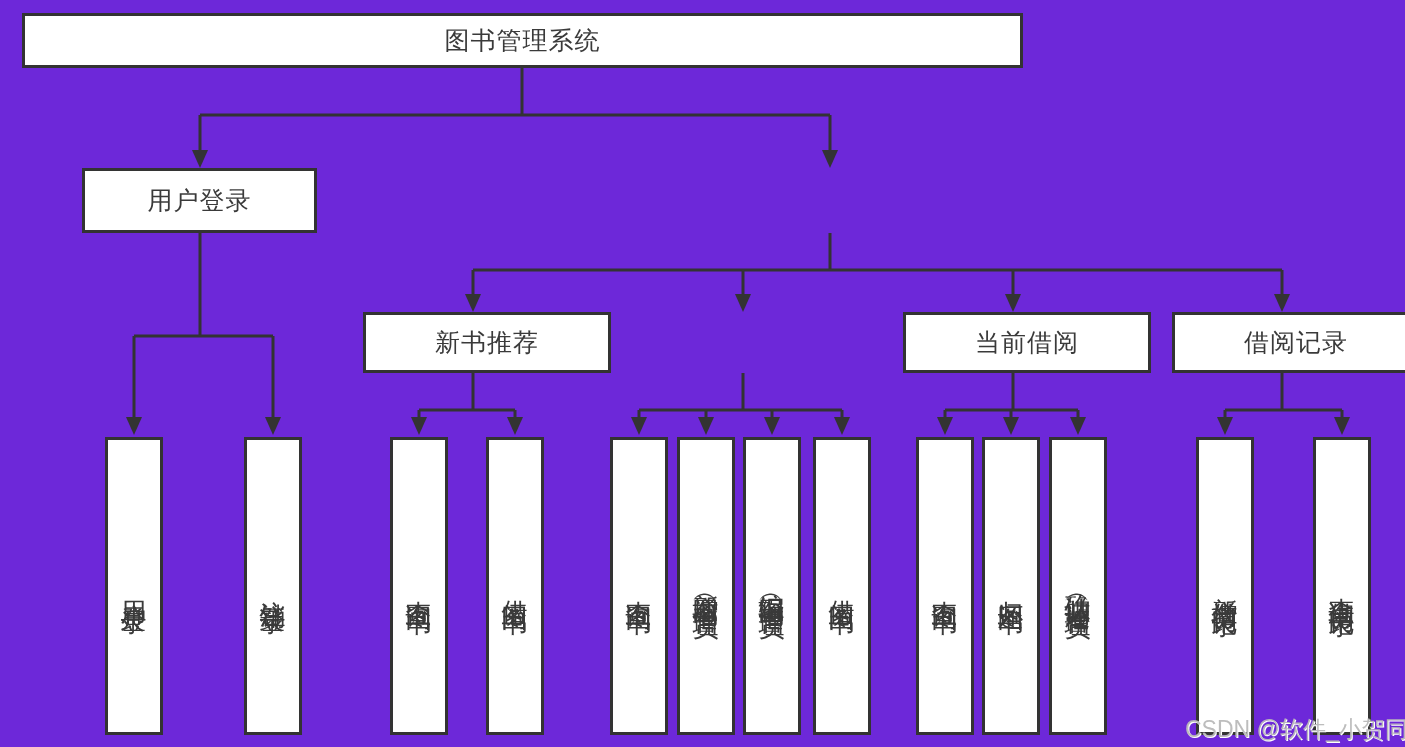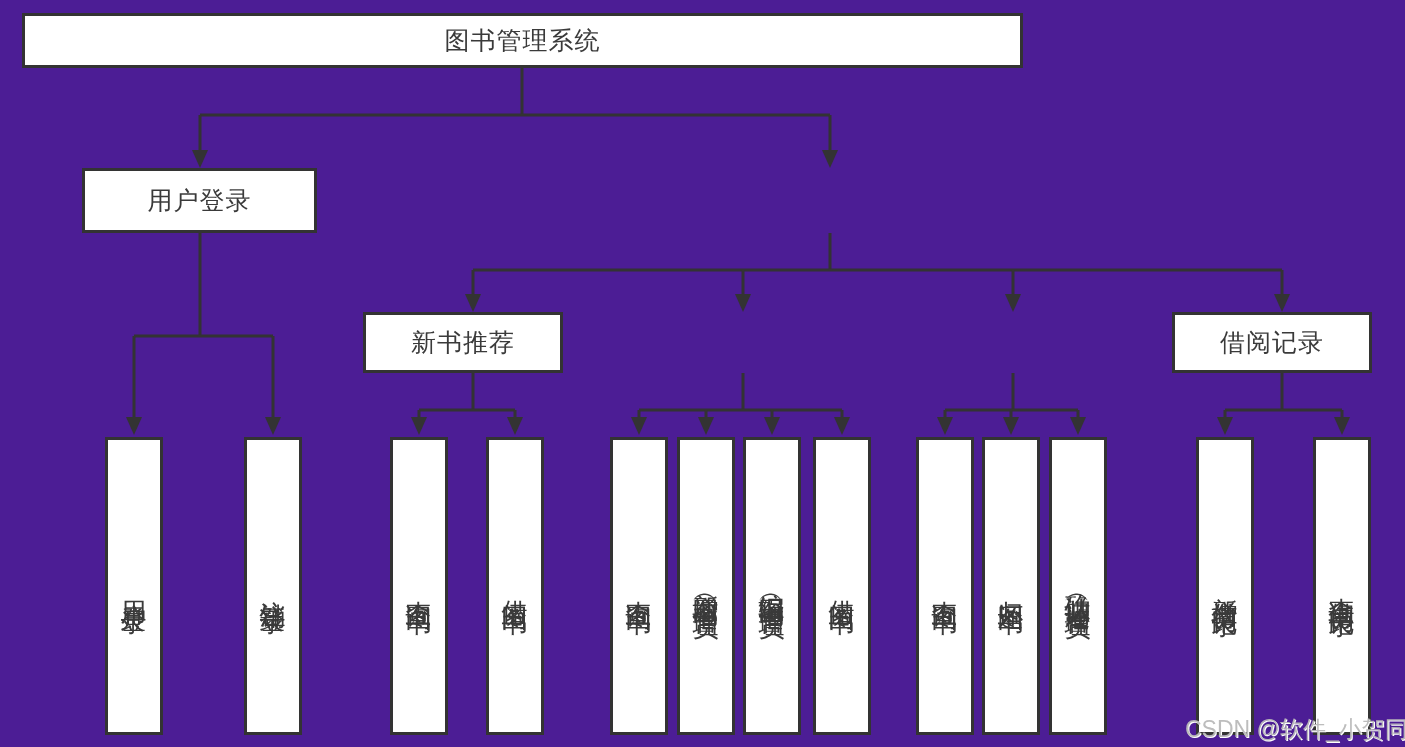--- a/index.html
+++ b/index.html
@@ -1,20 +1,20 @@
 <!DOCTYPE html>
 <html><head>
 <meta charset="utf-8">
 <style>
   html,body{margin:0;padding:0;background:#ffffff;}
   *{box-sizing:border-box;}
   .canvas{
     position:relative;
     width:1405px;height:747px;
-    background:#4c1d95;
+    background:#6d28d9;
     font-family:"Liberation Sans","DejaVu Sans",sans-serif;
     overflow:hidden;
     text-align:right;
   }
   .wires{position:absolute;left:0;top:0;z-index:1;}
   .node{
     position:absolute;
     border:3px solid #333333;
     background:#ffffff;
     display:flex;align-items:center;justify-content:center;
@@ -29,21 +29,21 @@
   .v-node span{
     writing-mode:vertical-rl;
     text-orientation:mixed;
     font-size:26px;
     letter-spacing:3px;
     line-height:1;
     white-space:nowrap;
   }
   .root{left:22px;top:13px;width:1001px;height:55px;}
   .lvl2{top:168px;width:235px;height:65px;}
-  .lvl3{top:312px;width:200px;height:61px;}
+  .lvl3{top:312px;width:248px;height:61px;}
   .leaf{top:437px;width:58px;height:298px;}
   .watermark{
     position:absolute;
     left:1185px;top:714px;
     font-size:23px;
     color:rgba(185,185,185,0.95);
     text-shadow:1px 1px 0 #ffffff;
     white-space:nowrap;
     z-index:3;
   }
@@ -123,20 +123,23 @@
     <span>图书管理系统</span>
   </div>
 
   <div class="node h-node lvl2" style="left:82px">
     <span>用户登录</span>
   </div>
 
   <div class="node h-node lvl3" style="left:363px">
     <span>新书推荐</span>
   </div>
+  <div class="node h-node lvl3" style="left:903px">
+    <span>当前借阅</span>
+  </div>
   <div class="node h-node lvl3" style="left:1172px">
     <span>借阅记录</span>
   </div>
 
   <div class="node v-node leaf" style="left:105px">
     <span>用户登录</span>
   </div>
   <div class="node v-node leaf" style="left:244px">
     <span>注销登录</span>
   </div>

